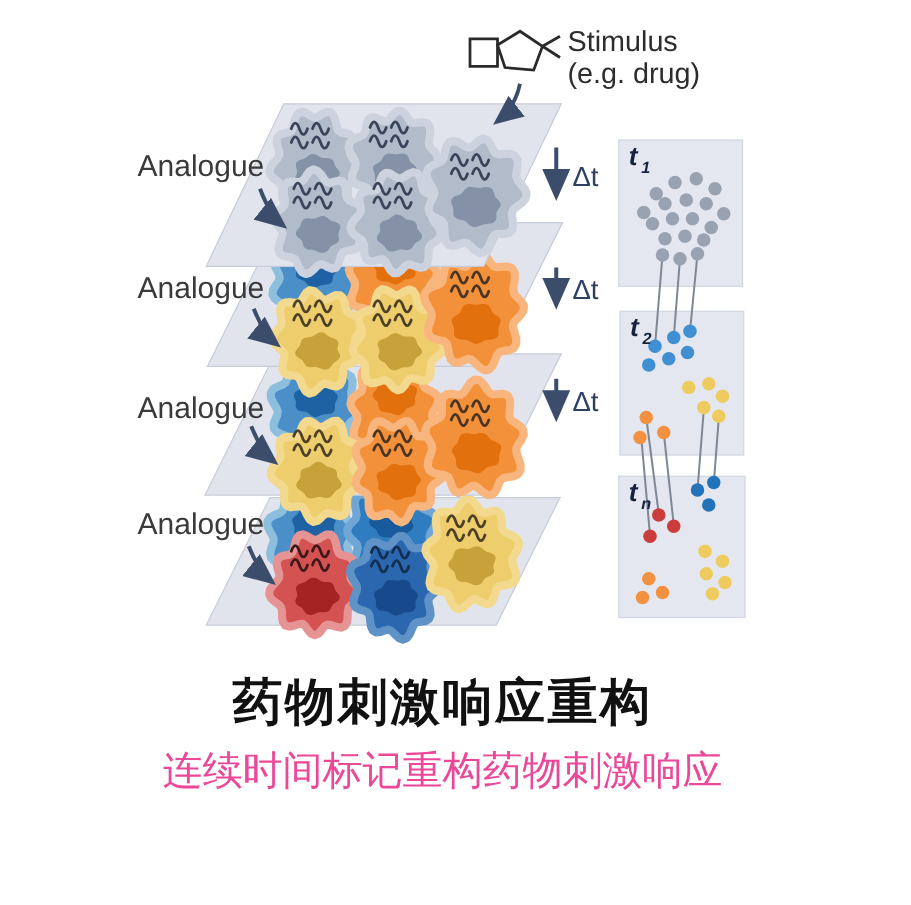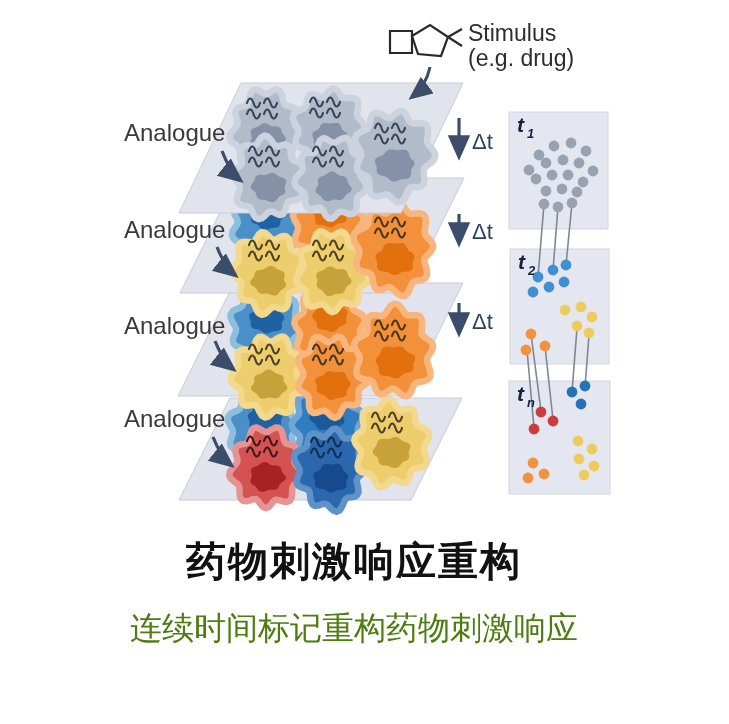--- a/index.html
+++ b/index.html
@@ -1,27 +1,27 @@
 <!DOCTYPE html>
 <html><head>
 <meta charset="utf-8">
 <style>
   html,body{margin:0;padding:0;background:#ffffff;}
   body{width:729px;height:724px;position:relative;font-family:"Liberation Sans",sans-serif;overflow:hidden;}
-  #figure-wrap{position:absolute;left:16px;top:0;width:595px;height:520px;}
+  #figure-wrap{position:absolute;left:2px;top:0;width:595px;height:520px;}
   svg{display:block;}
   svg text{font-family:"Liberation Sans",sans-serif;}
   .lbl{fill:#3a3a3a;font-size:24px;}
   .stim{fill:#2d2d2d;font-size:23px;}
   .dt{fill:#2e4161;font-size:22px;}
   .tlab{fill:#16233f;font-size:21px;font-style:italic;font-weight:bold;}
   .tsub{fill:#16233f;font-size:13px;font-style:italic;font-weight:bold;}
   #caption{position:absolute;left:0;top:520px;width:708px;text-align:center;}
   #cap-title{font-size:40px;font-weight:bold;color:#111111;letter-spacing:2px;margin-top:14px;}
-  #cap-sub{margin-top:20px;font-size:32px;color:#4d7c0f;line-height:1.2;}
+  #cap-sub{margin-top:8px;font-size:32px;color:#ec4899;line-height:1.2;}
   #cap-sub div{margin-top:4px;}
 </style>
 </head>
 <body>
 
 <div id="figure-wrap">
   <svg id="fig" width="729" height="520" viewBox="0 0 729 520">
     <defs>
       <marker id="ah" markerWidth="9" markerHeight="8" refX="6.5" refY="3.5" orient="auto">
         <path d="M0,0 L8,3.5 L0,7 Z" fill="#3b4d6b"></path>

